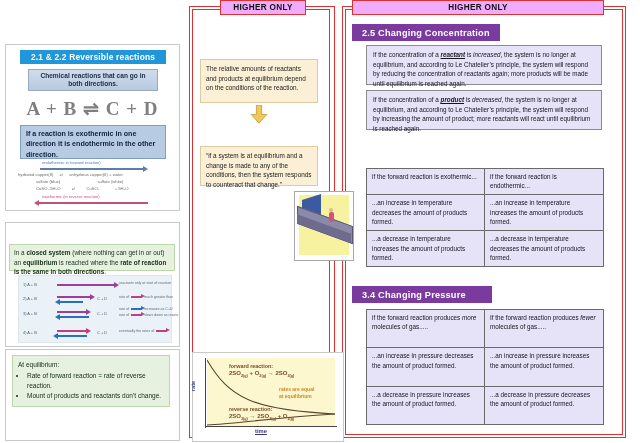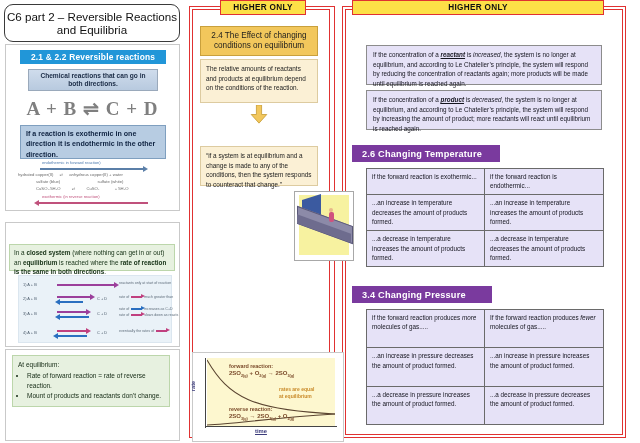--- a/index.html
+++ b/index.html
@@ -144,21 +144,21 @@
   .redframe{
     position:absolute;left:3px;top:6px;width:144px;height:430px;
     border:1.4px solid #e03131;background:#ffffff;
   }
   .redframe.inner{
     position:absolute;left:2px;top:2px;width:138px;height:424px;
     border:1.2px solid #e03131;
   }
   .higher-tag{
     position:absolute;height:13px;
-    border:1.4px solid #e03131;background:#fde047;
+    border:1.4px solid #e03131;background:#f0abfc;
     color:#111;font-size:8.2px;font-weight:bold;
     display:flex;align-items:center;justify-content:center;
     letter-spacing:.3px;z-index:4;
   }
   .ho-mid{left:34px;top:0px;width:84px;}
   .box-gold-head{
     position:absolute;left:14px;top:26px;width:118px;height:30px;
     background:#f2c75c;border:1px solid #c9a03c;
     font-size:8.2px;color:#1d1d1d;text-align:center;
     display:flex;align-items:center;justify-content:center;
@@ -272,21 +272,20 @@
   
   .crest{position:absolute;left:597px;top:2px;width:38px;height:38px;z-index:9;}
 </style>
 </head>
 <body>
 
 <div class="page">
 
   <div class="col-left">
 
-    <div class="title-box">C6  part 2 – Reversible Reactions and Equilibria</div>
 
     <div class="panel-left">
       <div class="bar-blue">2.1 &amp; 2.2 Reversible reactions</div>
       <div class="box-blue-grad">Chemical reactions that can go in both directions.</div>
       <div class="eqn-big">A + B ⇌ C + D</div>
       <div class="box-exo">If a reaction is exothermic in one direction it is endothermic in the other direction.</div>
 
       <div class="cu-eq">
         <div class="cu-lbl-endo">endothermic in forward reaction)</div>
         <div class="cu-arrow-top"></div>
@@ -360,21 +359,20 @@
     </div>
   </div>
 
   <div class="col-mid">
     <div class="redframe">
       <div class="redframe inner" style="left:2px;top:2px;width:136px;height:422px;"></div>
     </div>
 
     <div class="higher-tag ho-mid">HIGHER ONLY</div>
 
-    <div class="box-gold-head">2.4 The Effect of changing conditions on equilibrium</div>
     <div class="box-cream">The relative amounts of reactants and products at equilibrium depend on the conditions of the reaction.</div>
 
     <div class="down-arrow">
       <svg viewBox="0 0 20 22" width="18" height="19" aria-hidden="true">
         <polygon points="7,0 13,0 13,11 19,11 10,21 1,11 7,11" fill="#f2c75c" stroke="#c9a03c" stroke-width="1"></polygon>
       </svg>
     </div>
 
     <div class="box-cream2">“if a system is at equilibrium and a change is made to any of the conditions, then the system responds to counteract that change.”</div>
 
@@ -411,28 +409,28 @@
     </div>
   </div>
 
   <div class="col-right">
     <div class="redframe-r">
       <div class="redframe-r2"></div>
     </div>
 
     <div class="higher-tag ho-right">HIGHER ONLY</div>
 
+    <div class="bar-purple" style="left:14px;top:24px;width:148px;">2.5 Changing Concentration</div>
     <div class="box-lav" style="left:28px;top:45px;width:236px;height:40px;">
       If the concentration of a <b><u><i>reactant</i></u></b> is <i>increased</i>, the system is no longer at equilibrium, and according to Le Chatelier’s principle, the system will respond by reducing the concentration of reactants again; more products will be made until equilibrium is reached again.
     </div>
     <div class="box-lav" style="left:28px;top:90px;width:236px;height:40px;">
       If the concentration of a <b><u><i>product</i></u></b> is <i>decreased</i>, the system is no longer at equilibrium, and according to Le Chatelier’s principle, the system will respond by increasing the amount of product; more reactants will react until equilibrium is reached again.
     </div>
 
-    <div class="bar-purple" style="left:14px;top:145px;width:148px;">2.6 Changing Temperature</div>
     <div class="tbl" style="left:28px;top:168px;width:236px;height:97px;">
       <div class="cell">if the forward reaction is exothermic...</div>
       <div class="cell">if the forward reaction is endothermic...</div>
       <div class="cell">...an increase in temperature decreases the amount of products formed.</div>
       <div class="cell">...an increase in temperature increases the amount of products formed.</div>
       <div class="cell lastrow">...a decrease in temperature increases the amount of products formed.</div>
       <div class="cell lastrow">...a decrease in temperature decreases the amount of products formed.</div>
     </div>
 
     <div class="bar-purple" style="left:14px;top:286px;width:140px;">3.4 Changing Pressure</div>

